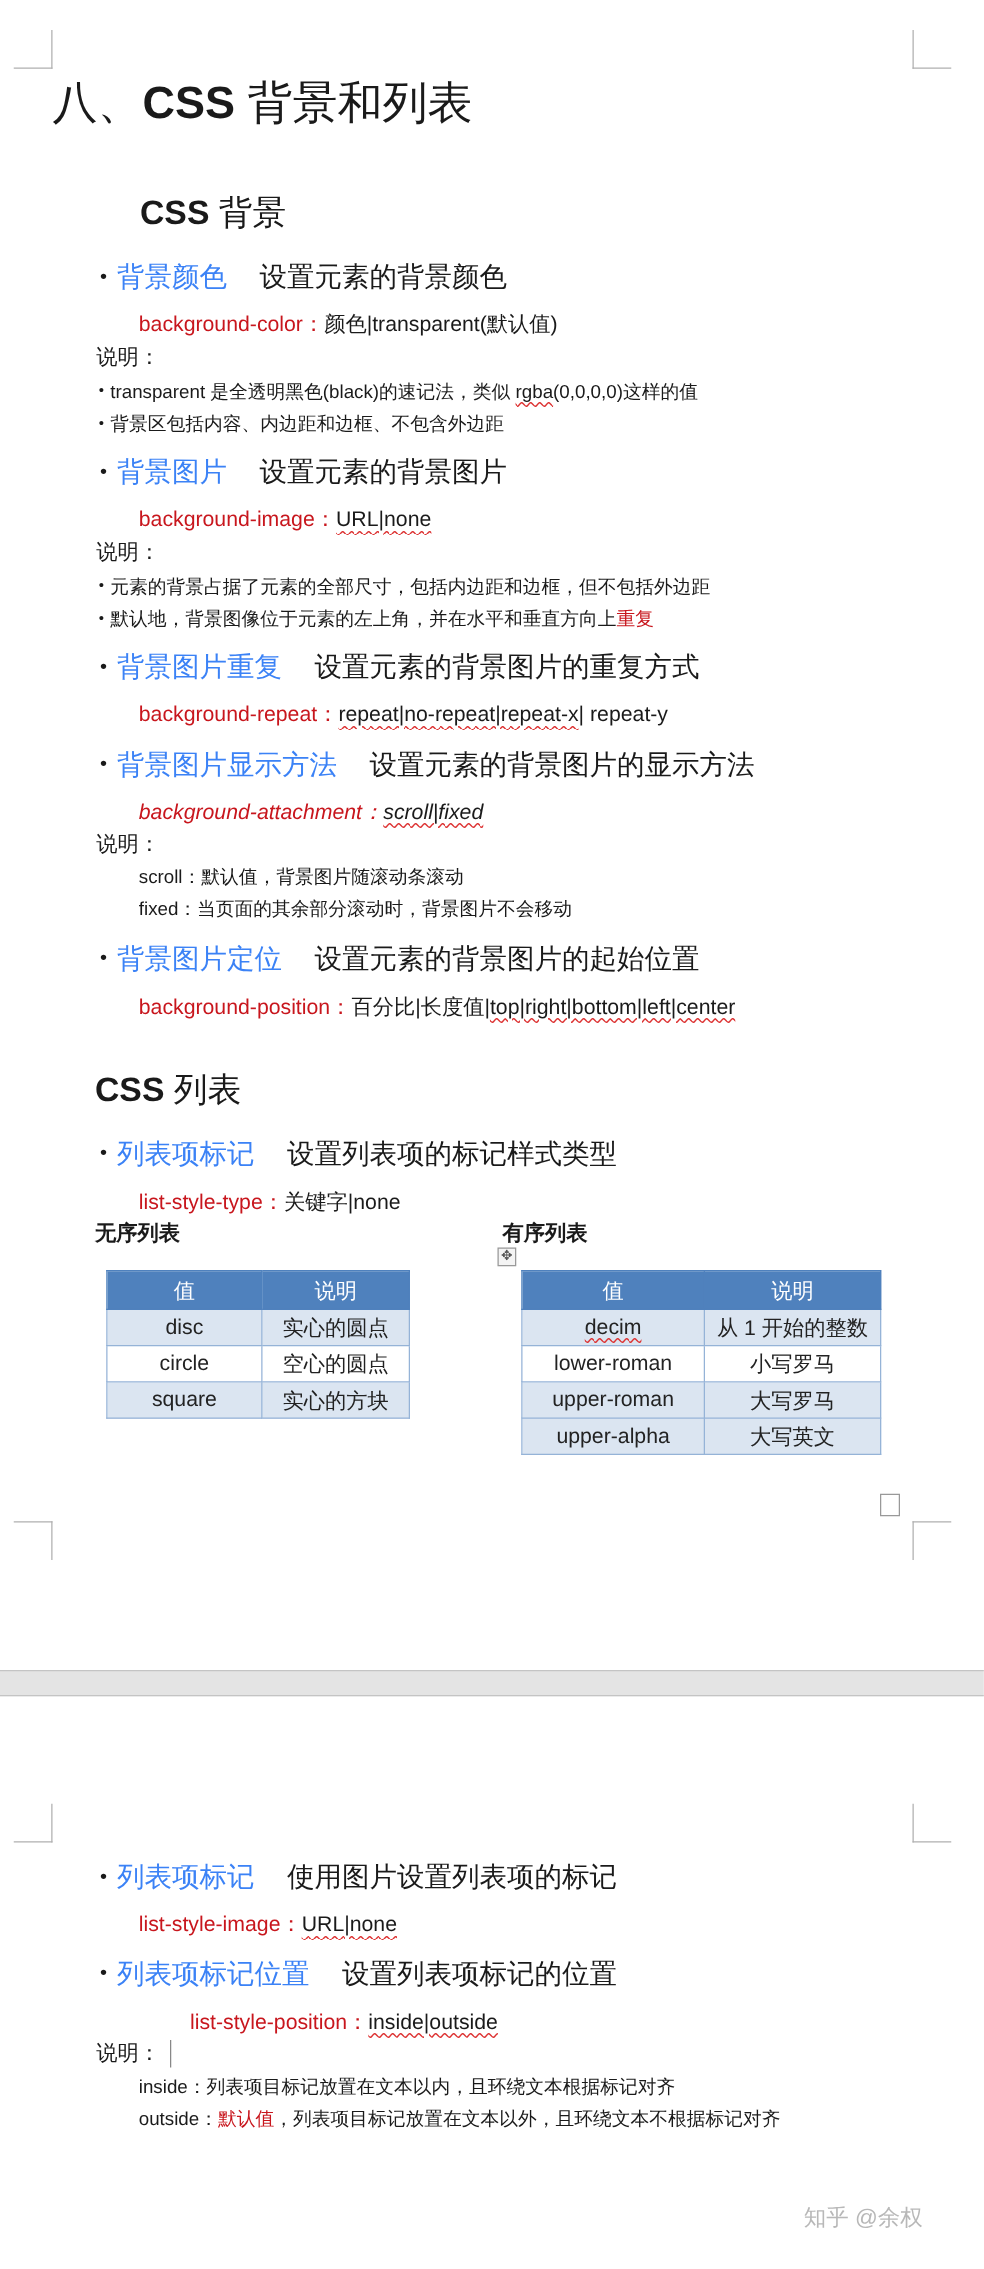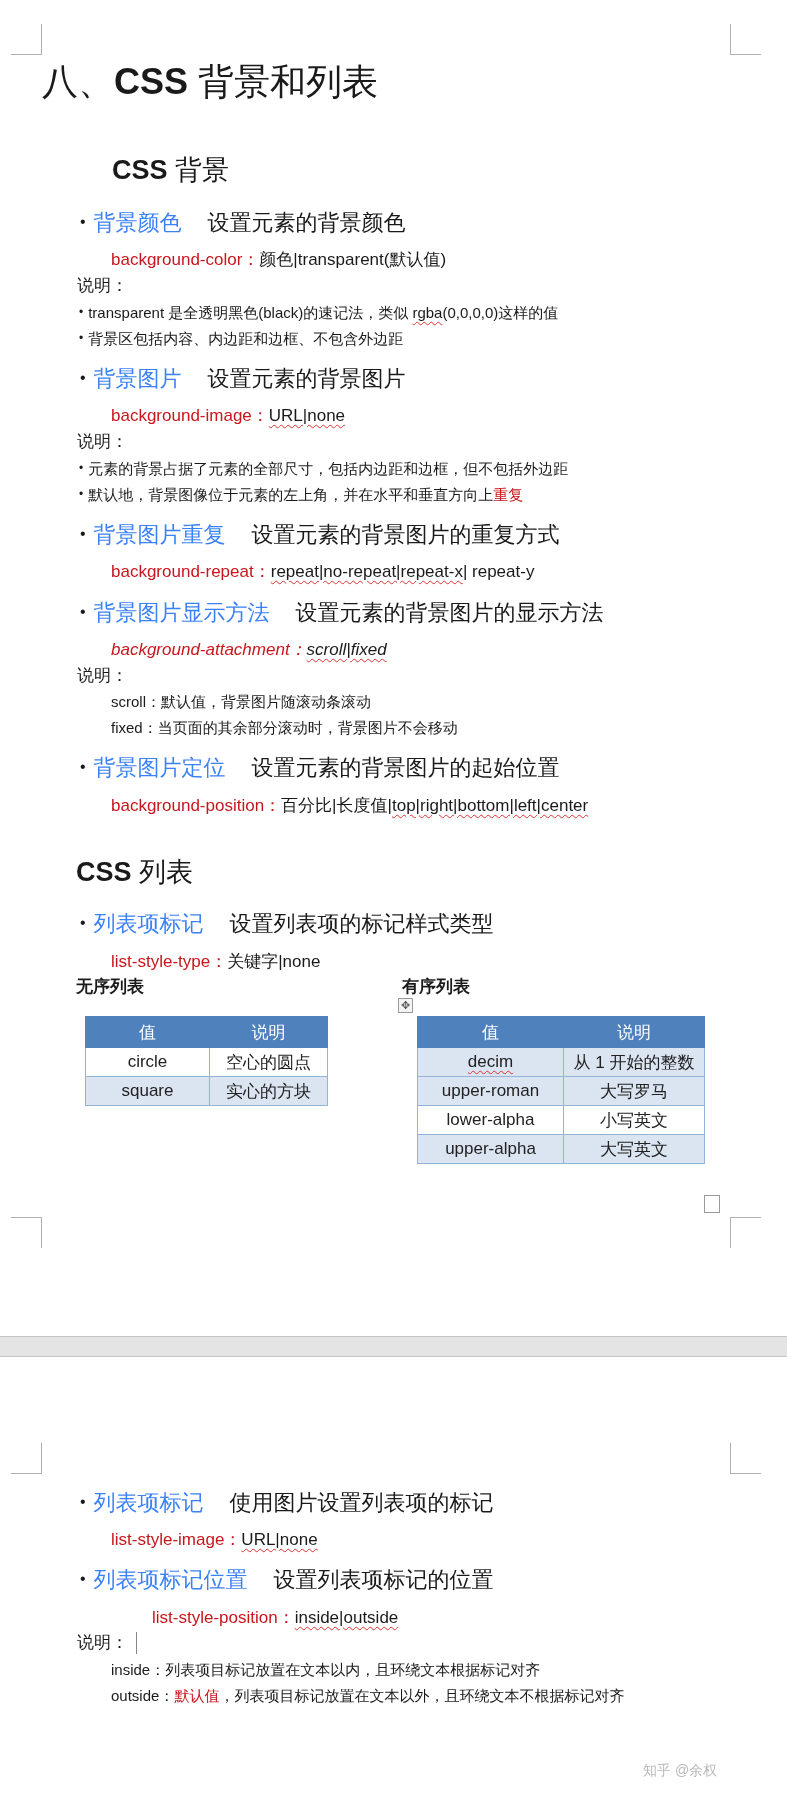--- a/index.html
+++ b/index.html
@@ -27,21 +27,21 @@
   .red{color:#c8161d;}
   .tlabel{position:absolute;font-size:17px;line-height:22px;font-weight:bold;}
   table.t{position:absolute;border-collapse:collapse;font-size:17px;}
   table.t th{background:#4f81bd;color:#fff;font-weight:normal;height:28px;border:1px solid #4f81bd;}
   table.t td{height:28px;border:1px solid #95b3d7;text-align:center;padding:0 4px;color:#222;}
   table.t tr.band td{background:#dbe5f1;}
   table.t tr.plain td{background:#fff;}
   .movehandle{position:absolute;width:13px;height:13px;border:1px solid #999;background:#f4f4f4;font-size:11px;line-height:13px;text-align:center;color:#555;}
   .resizehandle{position:absolute;width:14px;height:16px;border:1px solid #999;background:#fff;}
   .cursor{position:absolute;width:1px;height:22px;background:#888;}
-  .watermark{position:absolute;left:643px;top:1762px;font-size:14px;color:#b8b8b8;white-space:nowrap;}
+  .watermark{position:absolute;left:643px;top:1762px;font-size:18px;color:#b8b8b8;white-space:nowrap;}
 </style>
 </head>
 <body>
 
 <div class="crop tl" style="left:11px;top:24px;"></div>
 <div class="crop tr" style="left:730px;top:24px;"></div>
 <div class="crop bl" style="left:11px;top:1217px;"></div>
 <div class="crop br" style="left:730px;top:1217px;"></div>
 
 <div class="pagebreak"></div>
@@ -123,20 +123,24 @@
 <div class="tlabel" style="left:76px;top:976px;">无序列表</div>
 <div class="tlabel" style="left:402px;top:976px;">有序列表</div>
 <div class="movehandle" style="left:398px;top:998px;">✥</div>
 
 <table class="t" style="left:85px;top:1016px;width:243px;">
   <tbody>
       <tr>
     <th style="width:121px;">值</th>
     <th>说明</th>
   </tr>
+  <tr class="band">
+    <td>disc</td>
+    <td>实心的圆点</td>
+  </tr>
   <tr class="plain">
     <td>circle</td>
     <td>空心的圆点</td>
   </tr>
   <tr class="band">
     <td>square</td>
     <td>实心的方块</td>
   </tr>
 </tbody>
   </table>
@@ -144,27 +148,27 @@
 <table class="t" style="left:417px;top:1016px;width:288px;">
   <tbody>
       <tr>
     <th style="width:143px;">值</th>
     <th>说明</th>
   </tr>
   <tr class="band">
     <td class="wavy">decim</td>
     <td>从 1 开始的整数</td>
   </tr>
+  <tr class="plain">
+    <td>lower-roman</td>
+    <td>小写罗马</td>
+  </tr>
   <tr class="band">
     <td>upper-roman</td>
     <td>大写罗马</td>
-  </tr>
-  <tr class="plain">
-    <td>lower-alpha</td>
-    <td>小写英文</td>
   </tr>
   <tr class="band">
     <td>upper-alpha</td>
     <td>大写英文</td>
   </tr>
 </tbody>
   </table>
 <div class="resizehandle" style="left:704px;top:1195px;"></div>
 
 <div class="bullet" style="top:1487px;">

